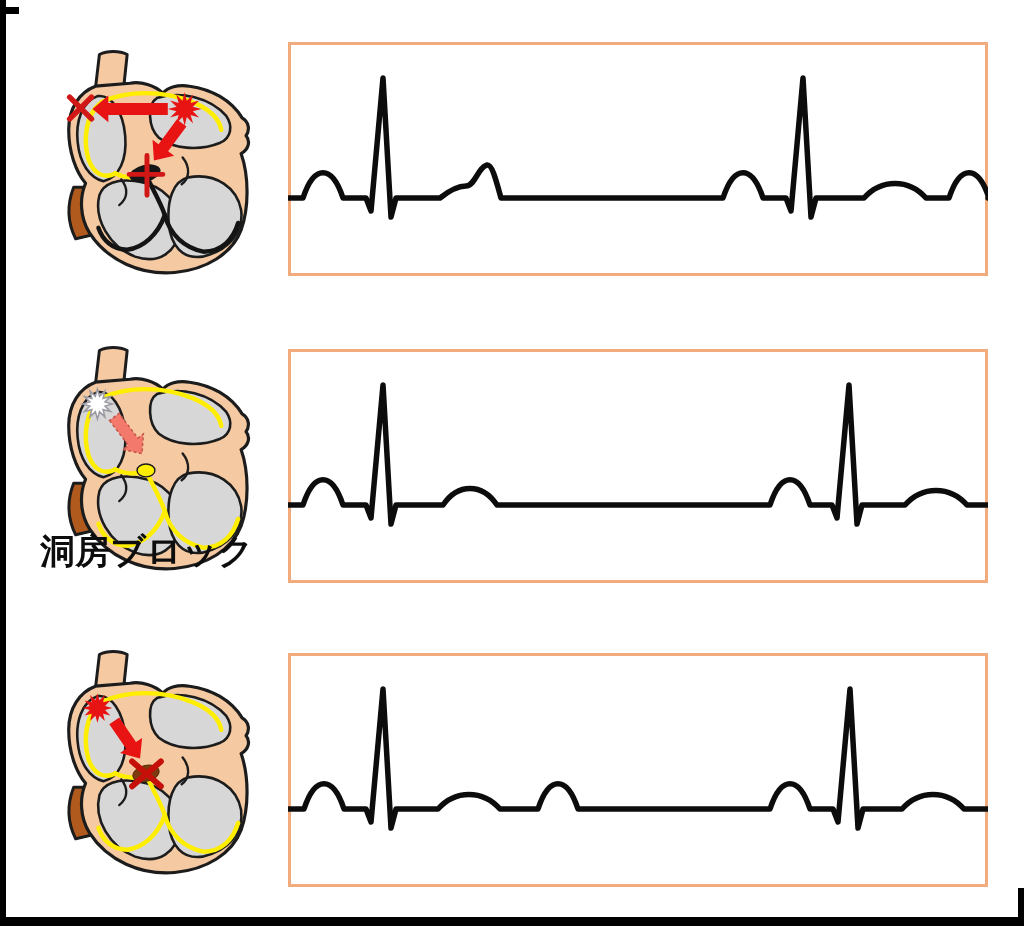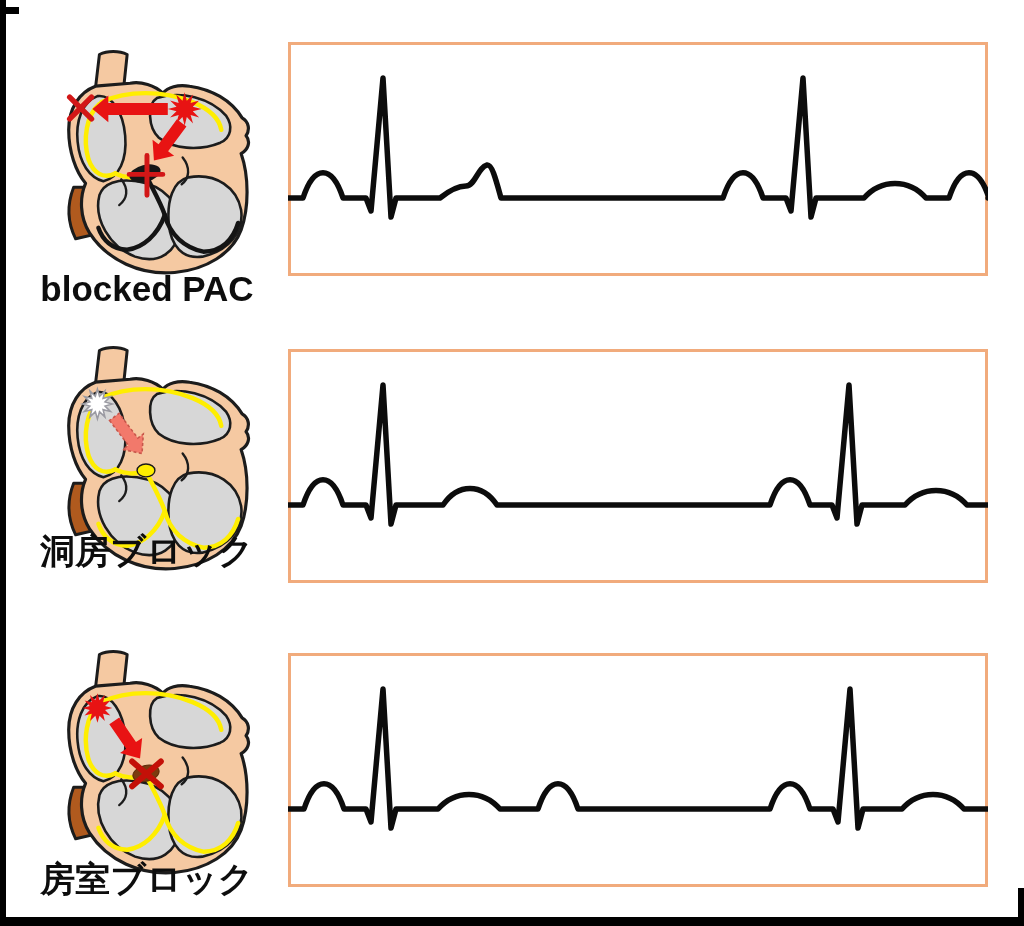--- a/index.html
+++ b/index.html
@@ -48,21 +48,20 @@
       </g>
       <g>
         <polygon points="133.0,57.0 73.0,57.0 73.0,49.5 57.0,63.0 73.0,76.5 73.0,69.0 133.0,69.0" fill="#e81313"></polygon>
         <path d="M34,51 L56,73 M56,51 L34,73" stroke="#d21717" stroke-width="5.5" stroke-linecap="round" fill="none"></path>
         <polygon points="142.2,73.4 123.7,98.6 117.6,94.1 119.0,115.0 139.4,110.1 133.3,105.7 151.8,80.6" fill="#e81313"></polygon>
         <polygon points="150.0,46.0 152.2,54.8 158.5,48.3 156.0,57.0 164.7,54.5 158.2,60.8 167.0,63.0 158.2,65.2 164.7,71.5 156.0,69.0 158.5,77.7 152.2,71.2 150.0,80.0 147.8,71.2 141.5,77.7 144.0,69.0 135.3,71.5 141.8,65.2 133.0,63.0 141.8,60.8 135.3,54.5 144.0,57.0 141.5,48.3 147.8,54.8" fill="#e81313"></polygon>
         <ellipse cx="110" cy="128" rx="16" ry="8.5" transform="rotate(-14 110 128)" fill="#161616"></ellipse>
         <path d="M112,110 L112,150 M94,129 L128,129" stroke="#d21717" stroke-width="5" stroke-linecap="round" fill="none"></path>
       </g>
     </svg>
-  <div class="hlabel l0">blocked PAC</div>
   <svg id="ecg-0" class="ecg e0" viewBox="0 0 700 234">
       <defs>
         <pattern id="grid0" width="undefined" height="undefined" patternUnits="userSpaceOnUse">
           <path d="" stroke="#f8d3b3" stroke-width="1.4" fill="none"></path>
           <rect x="0" y="0" width="undefined" height="undefined" fill="none" stroke="#f1ab7c" stroke-width="2.3"></rect>
         </pattern>
       </defs>
       <rect x="0" y="0" width="700" height="234" fill="#ffffff"></rect>
       <rect x="0" y="0" width="700" height="234" fill="url(#grid0)"></rect>
       <rect x="1.5" y="1.5" width="697" height="231" fill="none" stroke="#f1ab7c" stroke-width="3"></rect>
@@ -135,21 +134,20 @@
         <path d="M130,170 C123,190 108,203 92,205 C77,205 67,195 63,183" fill="none" stroke="#ffee00" stroke-width="4.5" stroke-linecap="round"></path>
         <ellipse cx="111" cy="129" rx="7" ry="5" fill="#ffee00" stroke="#222" stroke-width="1.2"></ellipse>
       </g>
       <g>
         <polygon points="74.0,78.4 91.0,103.2 84.8,107.4 105.0,113.0 107.1,92.2 100.9,96.4 84.0,71.6" fill="#e81313"></polygon>
         <polygon points="62.0,47.0 64.1,54.3 69.5,49.0 67.7,56.3 75.0,54.5 69.7,59.9 77.0,62.0 69.7,64.1 75.0,69.5 67.7,67.7 69.5,75.0 64.1,69.7 62.0,77.0 59.9,69.7 54.5,75.0 56.3,67.7 49.0,69.5 54.3,64.1 47.0,62.0 54.3,59.9 49.0,54.5 56.3,56.3 54.5,49.0 59.9,54.3" fill="#e81313"></polygon>
         <ellipse cx="111" cy="128" rx="13.5" ry="8" transform="rotate(-14 111 128)" fill="#7c3a0e" stroke="#5a2a08" stroke-width="1"></ellipse>
         <path d="M97,116 L126,141 M126,116 L97,141" stroke="#c41008" stroke-width="6" stroke-linecap="round" fill="none"></path>
       </g>
     </svg>
-  <div class="hlabel l2">房室ブロック</div>
   <svg id="ecg-2" class="ecg e2" viewBox="0 0 700 234">
       <defs>
         <pattern id="grid2" width="undefined" height="undefined" patternUnits="userSpaceOnUse">
           <path d="" stroke="#f8d3b3" stroke-width="1.4" fill="none"></path>
           <rect x="0" y="0" width="undefined" height="undefined" fill="none" stroke="#f1ab7c" stroke-width="2.3"></rect>
         </pattern>
       </defs>
       <rect x="0" y="0" width="700" height="234" fill="#ffffff"></rect>
       <rect x="0" y="0" width="700" height="234" fill="url(#grid2)"></rect>
       <rect x="1.5" y="1.5" width="697" height="231" fill="none" stroke="#f1ab7c" stroke-width="3"></rect>

